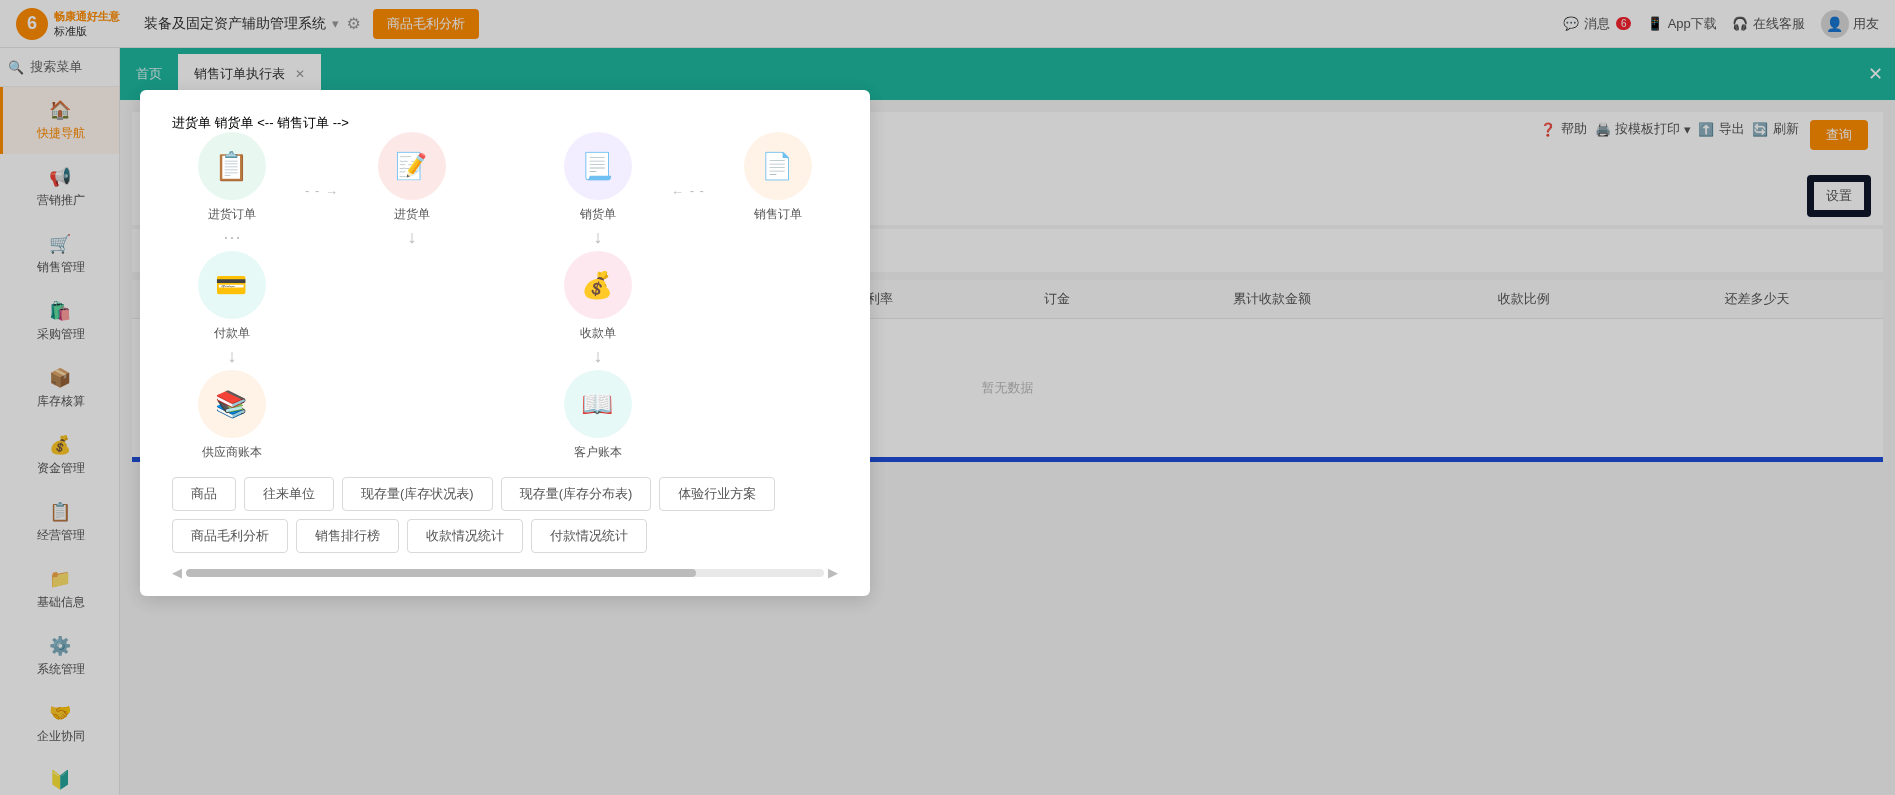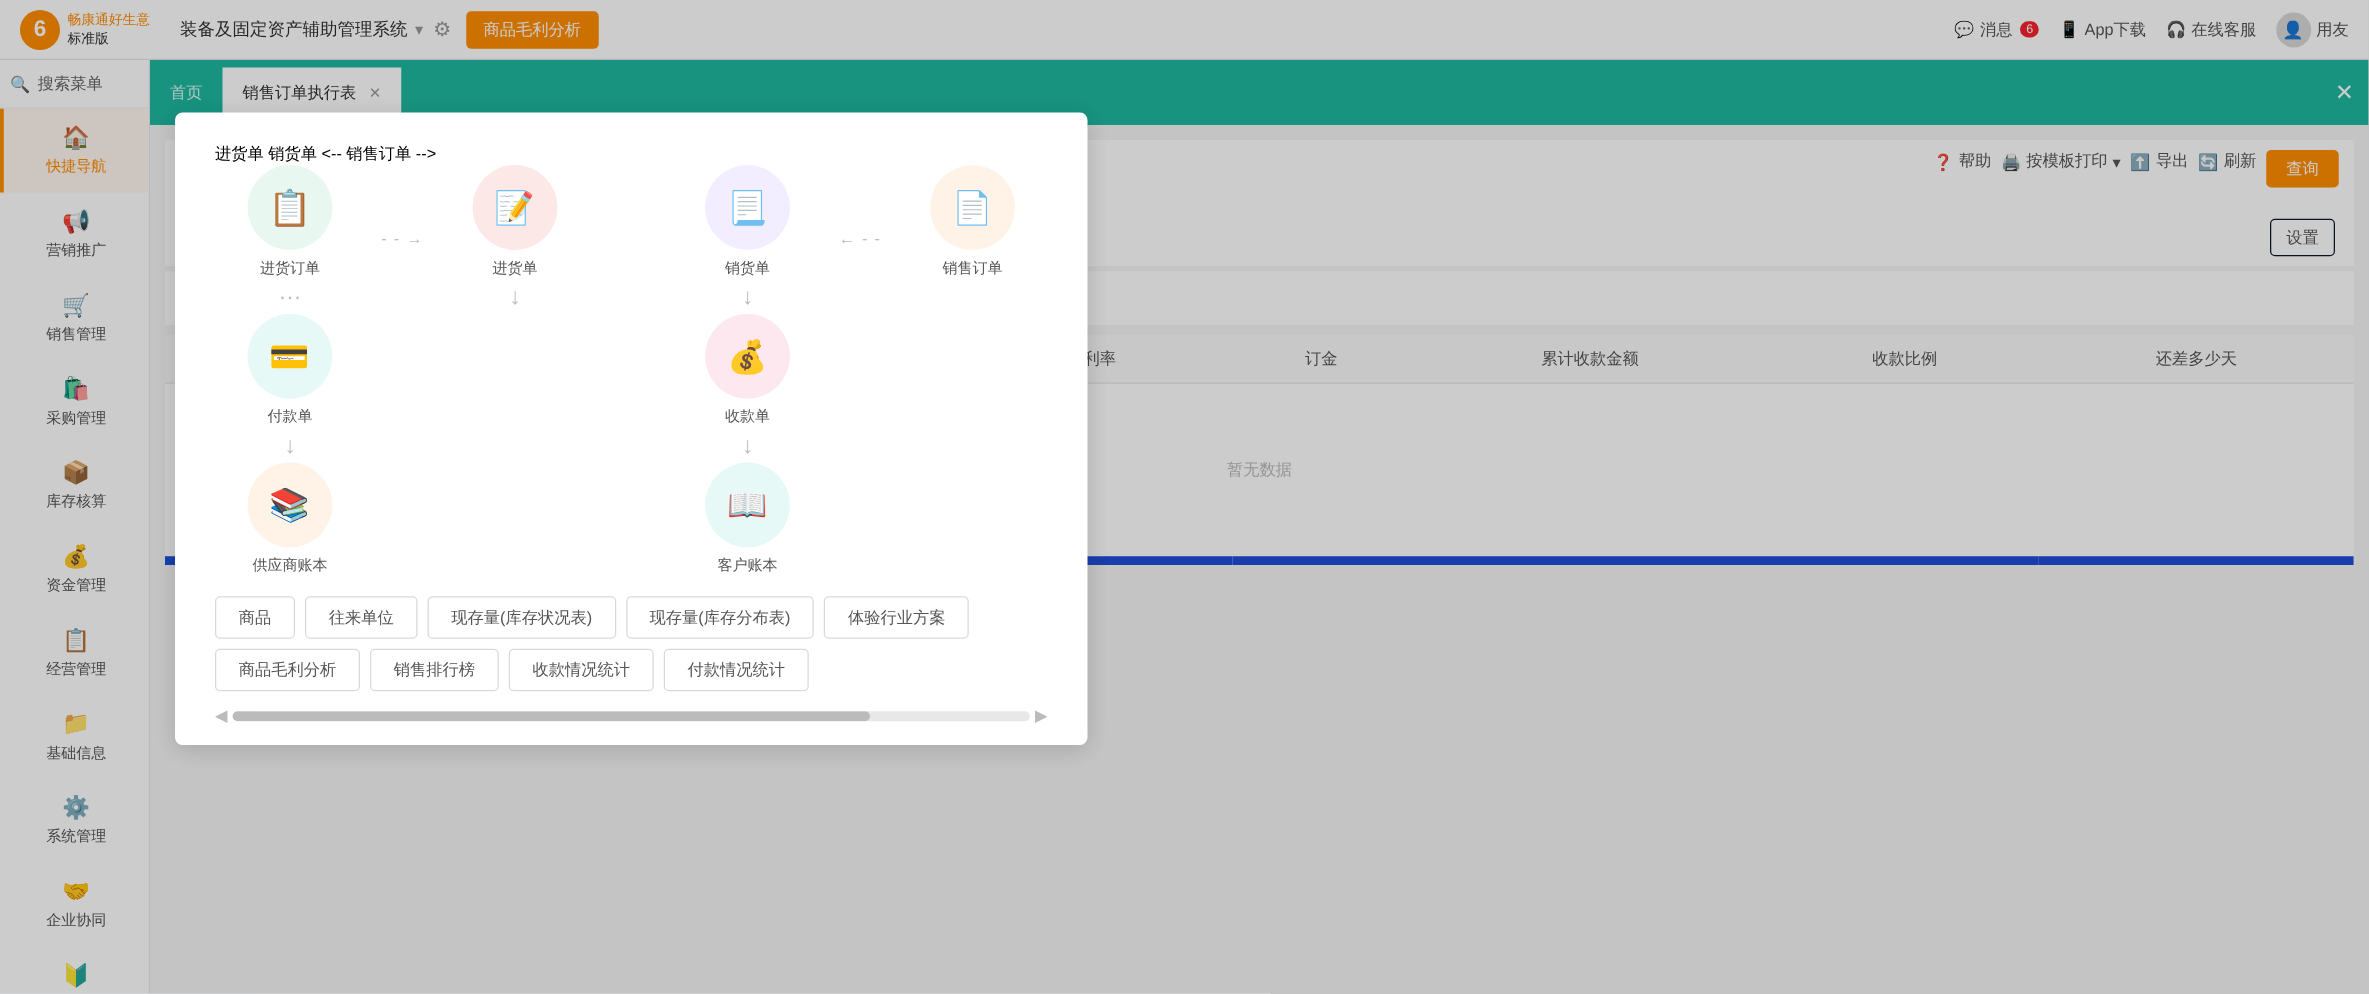--- a/index.html
+++ b/index.html
@@ -7,21 +7,21 @@
 
     
     .app-wrapper { display: flex; flex-direction: column; height: 795px; width: 1895px; }
     .top-bar { display: flex; align-items: center; background: #fff; height: 48px; padding: 0 16px; border-bottom: 1px solid #e8e8e8; flex-shrink: 0; }
     .main-area { display: flex; flex: 1; overflow: hidden; }
 
     
     .logo-area { display: flex; align-items: center; width: 120px; flex-shrink: 0; }
     .logo-icon { width: 32px; height: 32px; background: #ff8c00; border-radius: 50%; display: flex; align-items: center; justify-content: center; color: #fff; font-size: 18px; font-weight: bold; margin-right: 6px; }
     .logo-text { font-size: 11px; color: #333; line-height: 1.3; }
-    .logo-text .line1 { color: #ff8c00; font-weight: normal; }
+    .logo-text .line1 { color: #ff8c00; font-weight: bold; }
 
     
     .system-title-area { display: flex; align-items: center; margin-left: 8px; flex: 1; }
     .system-title { font-size: 14px; color: #333; font-weight: 500; }
     .title-dropdown { margin-left: 6px; cursor: pointer; color: #999; }
     .gear-btn { margin-left: 8px; color: #999; cursor: pointer; font-size: 16px; }
     .trial-btn { margin-left: 12px; background: #ff8c00; color: #fff; border: none; border-radius: 4px; padding: 6px 14px; cursor: pointer; font-size: 13px; }
 
     
     .top-right { display: flex; align-items: center; gap: 16px; margin-left: auto; }
@@ -45,33 +45,33 @@
     .tab-item.home { background: transparent; }
     .tab-item.active-tab { background: #fff; color: #333; }
     .tab-close { color: #999; font-size: 12px; margin-left: 4px; }
     .tab-bar-end { margin-left: auto; padding-right: 12px; }
     .close-btn-right { color: #fff; font-size: 18px; cursor: pointer; line-height: 1; }
 
     
     .page-content { flex: 1; overflow: auto; background: #f5f5f5; padding: 12px; position: relative; }
     .toolbar-btn { display: flex; align-items: center; gap: 4px; color: #555; cursor: pointer; font-size: 13px; }
     .query-btn { background: #ff8c00; color: #fff; border: none; border-radius: 4px; padding: 6px 16px; cursor: pointer; font-size: 13px; }
-    .set-btn { background: #fff; color: #555; border: 1px solid #0f172a; border-radius: 4px; padding: 5px 12px; cursor: pointer; font-size: 13px; display: block; margin-top: 4px; }
+    .set-btn { background: #fff; color: #555; border: 7px solid #0f172a; border-radius: 4px; padding: 5px 12px; cursor: pointer; font-size: 13px; display: block; margin-top: 4px; }
 
     
     .filter-row { display: flex; align-items: center; gap: 10px; background: #fff; padding: 8px 12px; margin-bottom: 8px; flex-wrap: wrap; }
     .filter-input { border: 1px solid #d9d9d9; border-radius: 4px; padding: 5px 8px; font-size: 13px; color: #bbb; width: 160px; }
     .filter-select { border: 1px solid #d9d9d9; border-radius: 4px; padding: 5px 8px; font-size: 13px; color: #555; width: 160px; appearance: none; background: #fff; }
     .more-conditions { color: #1890ff; cursor: pointer; font-size: 13px; white-space: nowrap; }
 
     
     .table-wrap { background: #fff; overflow: auto; }
     .data-table { width: 100%; border-collapse: collapse; font-size: 13px; }
     .data-table th { background: #fafafa; padding: 10px 12px; text-align: center; border-bottom: 1px solid #e8e8e8; color: #555; white-space: nowrap; font-weight: 500; }
-    .data-table td { padding: 10px 12px; text-align: center; border-bottom: 7px solid #1d4ed8; color: #333; }
+    .data-table td { padding: 10px 12px; text-align: center; border-bottom: 5px solid #1d4ed8; color: #333; }
     .empty-row td { text-align: center; color: #bbb; padding: 60px; }
 
     
     .cal-icon { color: #bbb; cursor: pointer; }
 
     
     .overlay { position: fixed; top: 0; left: 0; right: 0; bottom: 0; background: rgba(0,0,0,0.2); z-index: 100; display: flex; align-items: flex-start; justify-content: flex-start; }
     .modal { position: absolute; top: 90px; left: 140px; width: 730px; background: #fff; border-radius: 6px; box-shadow: 0 4px 20px rgba(0,0,0,0.15); z-index: 200; padding: 24px 32px 16px 32px; }
     .flow-node { display: flex; flex-direction: column; align-items: center; width: 120px; }
     .flow-circle { width: 68px; height: 68px; border-radius: 50%; display: flex; align-items: center; justify-content: center; font-size: 28px; margin-bottom: 6px; }

